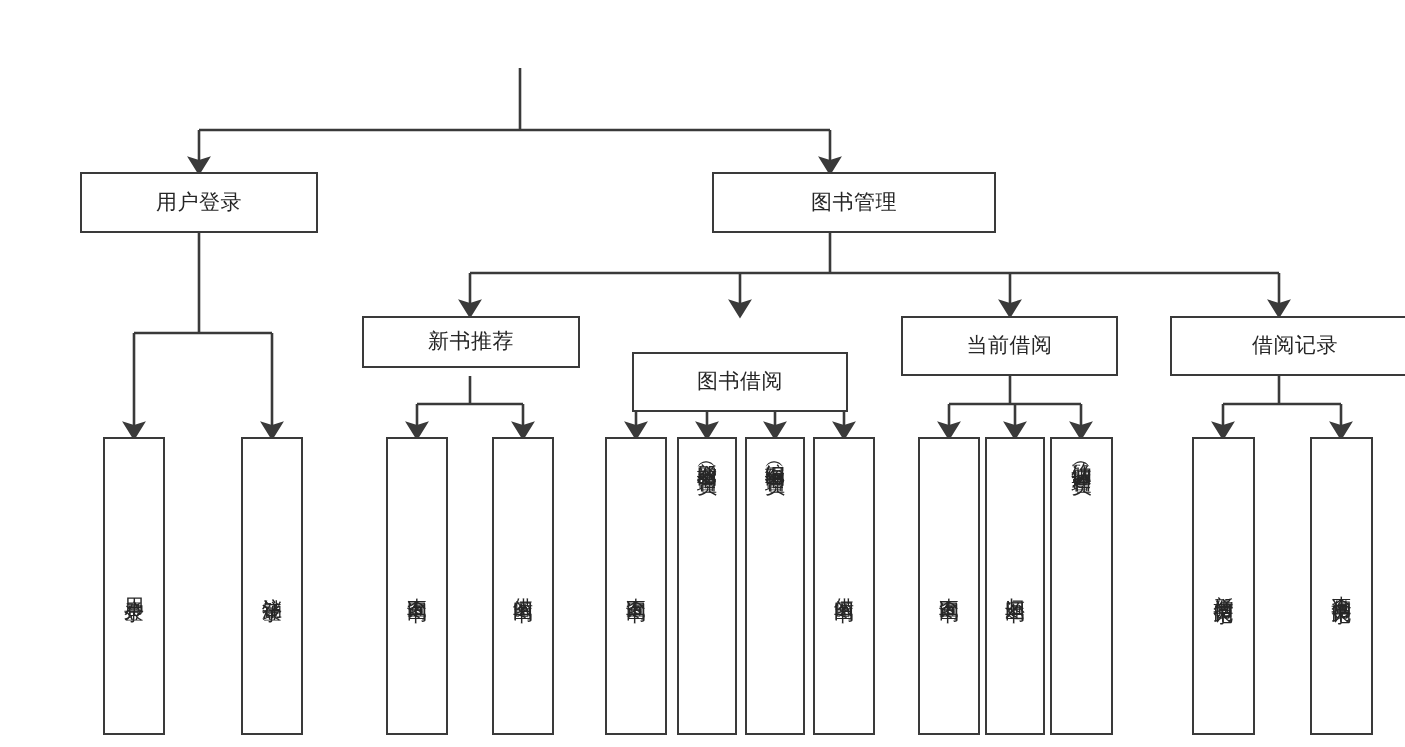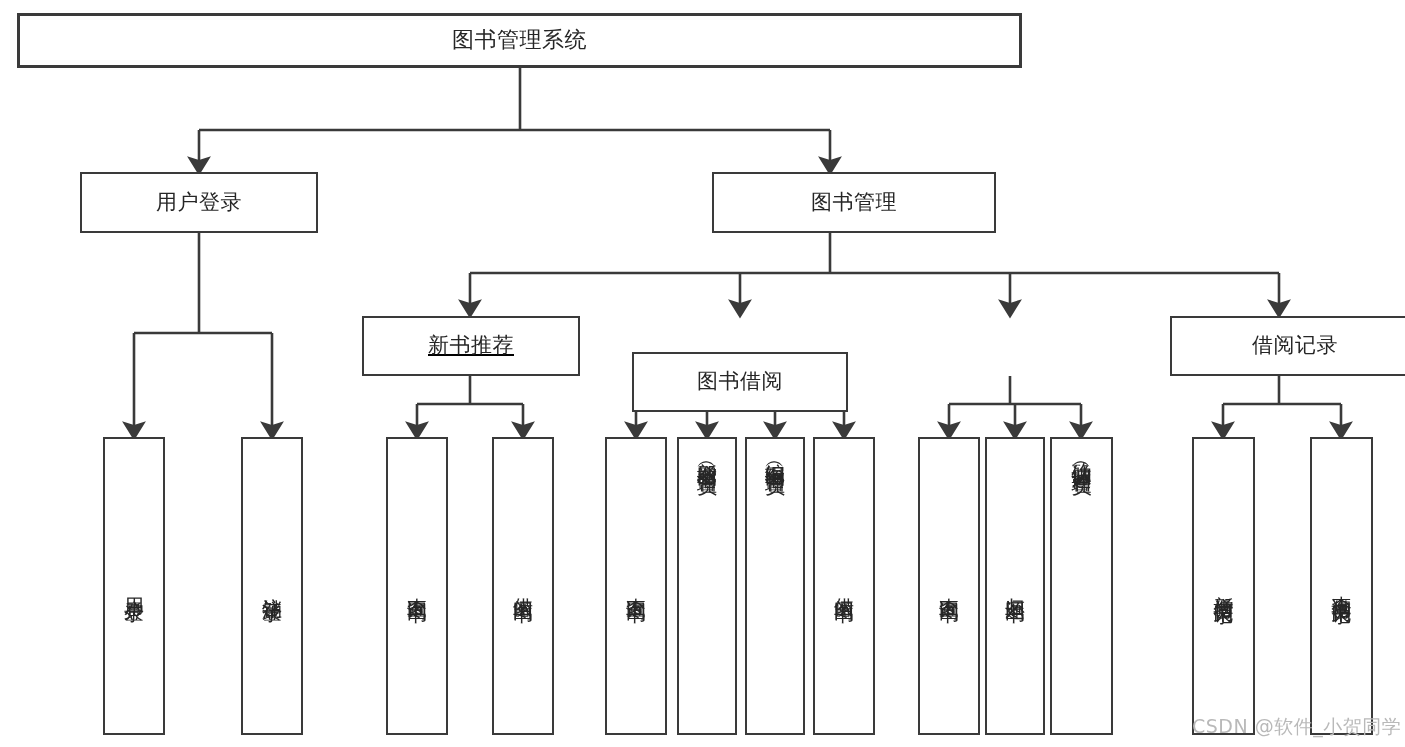--- a/index.html
+++ b/index.html
@@ -128,40 +128,40 @@
       <path d="M1015,404 L1015,430" marker-end="url(#arrow)"></path>
       <path d="M1081,404 L1081,430" marker-end="url(#arrow)"></path>
 
       <path d="M1279,376 L1279,404"></path>
       <path d="M1223,404 L1341,404"></path>
       <path d="M1223,404 L1223,430" marker-end="url(#arrow)"></path>
       <path d="M1341,404 L1341,430" marker-end="url(#arrow)"></path>
     </g>
   </svg>
 
-  <div class="node-box root" style="left:17px; top:13px; width:1005px; height:55px;">
-    <span class="node-label-h">图书管理系统</span>
-  </div>
 
   <div class="node-box" style="left:80px; top:172px; width:238px; height:61px;">
     <span class="node-label-h">用户登录</span>
   </div>
 
   <div class="node-box" style="left:712px; top:172px; width:284px; height:61px;">
     <span class="node-label-h">图书管理</span>
   </div>
 
-  <div class="node-box" style="left:362px; top:316px; width:218px; height:60px;text-decoration:underline;">
+  <div class="node-box" style="left:362px; top:316px; width:218px; height:52px;">
     <span class="node-label-h">新书推荐</span>
   </div>
 
   <div class="node-box" style="left:632px; top:316px; width:216px; height:60px;margin-top:36px;">
     <span class="node-label-h">图书借阅</span>
   </div>
 
+  <div class="node-box" style="left:901px; top:316px; width:217px; height:60px;">
+    <span class="node-label-h">当前借阅</span>
+  </div>
 
   <div class="node-box" style="left:1170px; top:316px; width:238px; height:60px;padding-left:12px;">
     <span class="node-label-h">借阅记录</span>
   </div>
 
   <div class="node-box leaf centered" style="left:103px; top:437px; width:62px; height:298px;">
     <span class="node-label-v">用户登录</span>
   </div>
   <div class="node-box leaf centered" style="left:241px; top:437px; width:62px; height:298px;">
     <span class="node-label-v">注销登录</span>
@@ -197,15 +197,14 @@
     <span class="node-label-v">确认归还（管理员）</span>
   </div>
 
   <div class="node-box leaf centered" style="left:1192px; top:437px; width:63px; height:298px;">
     <span class="node-label-v">新增借阅记录</span>
   </div>
   <div class="node-box leaf centered" style="left:1310px; top:437px; width:63px; height:298px;">
     <span class="node-label-v">查询借阅记录</span>
   </div>
 
-  <div class="watermark" style="left:1192px; top:714px;">CSDN @软件_小贺同学</div>
 
 </div>
 
 </body></html>

